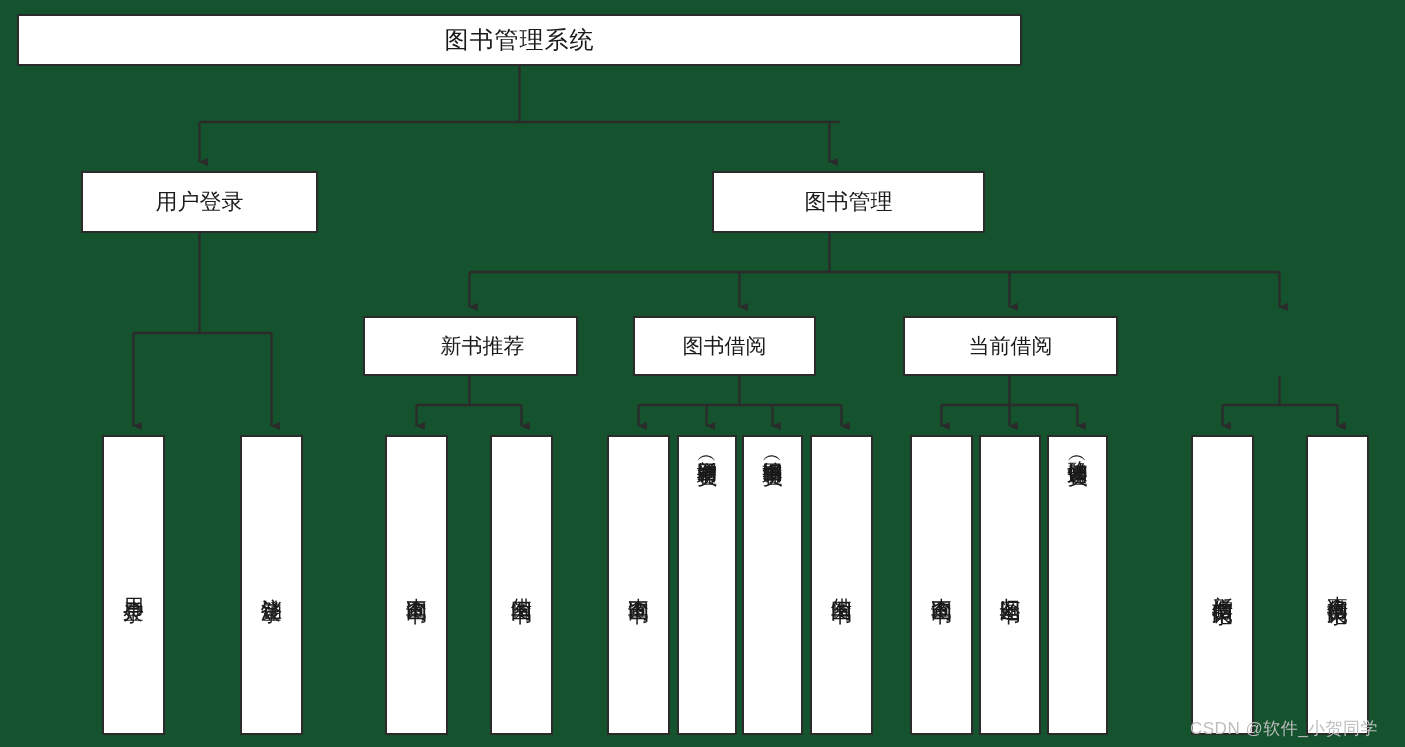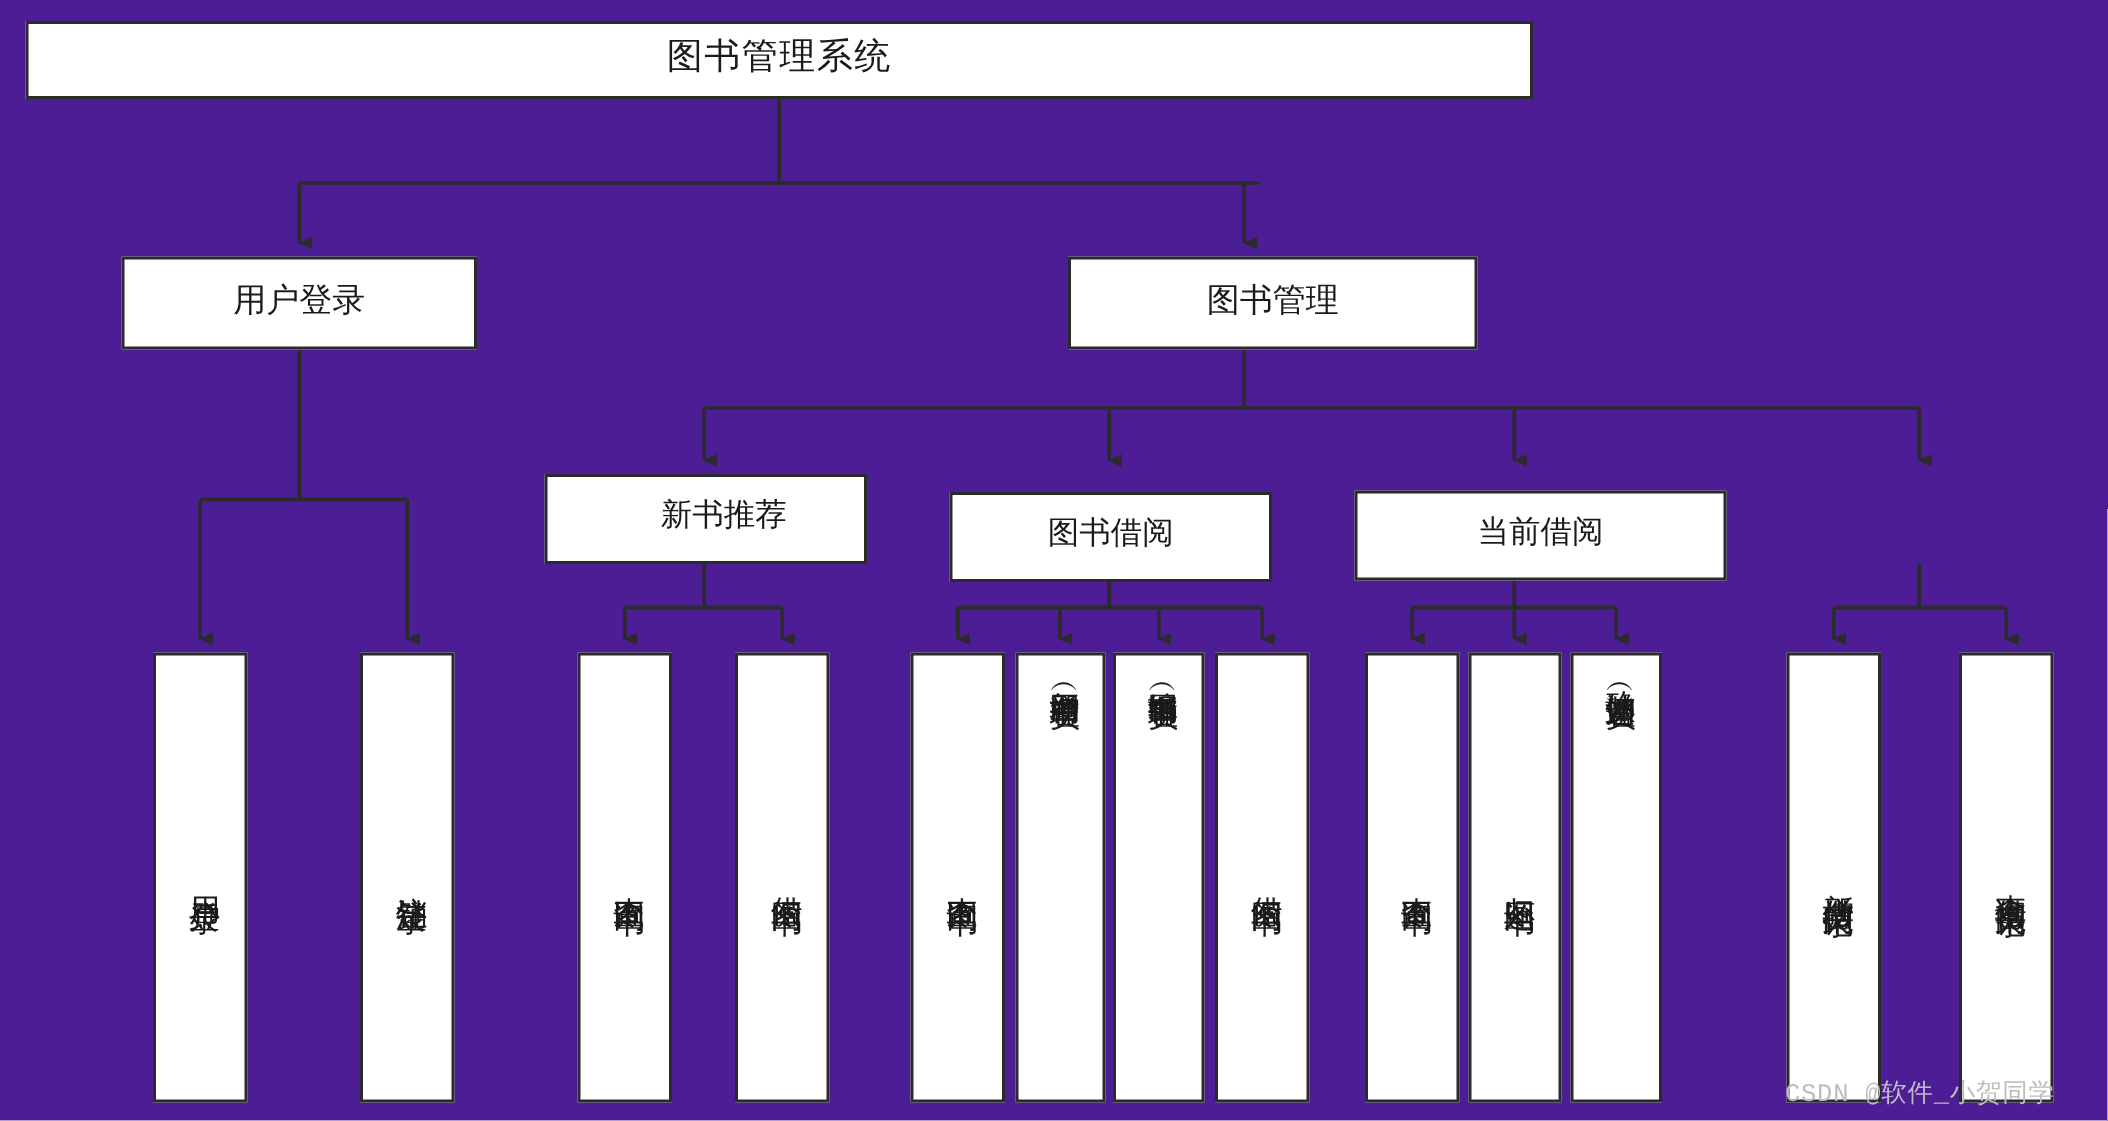--- a/index.html
+++ b/index.html
@@ -5,22 +5,22 @@
 <style>
   html, body {
     margin: 0;
     padding: 0;
     background: #ffffff;
   }
   #canvas {
     position: relative;
     width: 1405px;
     height: 747px;
-    background: #4c1d95;
-    font-family: Liberation Mono, monospace;
+    background: #14532d;
+    font-family: Liberation Sans, sans-serif;
     overflow: hidden;
   }
   #edges {
     position: absolute;
     left: 0;
     top: 0;
     width: 1405px;
     height: 747px;
     pointer-events: none;
   }
@@ -141,25 +141,25 @@
   </div>
 
   <div class="node lvl1" style="left:712px; top:171px; width:273px; height:62px;">
     <span class="lbl">图书管理</span>
   </div>
 
   <div class="node lvl2" style="left:363px; top:316px; width:215px; height:60px;padding-left:24px;">
     <span class="lbl">新书推荐</span>
   </div>
 
-  <div class="node lvl2" style="left:633px; top:328px; width:215px; height:60px;">
+  <div class="node lvl2" style="left:633px; top:316px; width:183px; height:60px;">
     <span class="lbl">图书借阅</span>
   </div>
 
-  <div class="node lvl2" style="left:903px; top:316px; width:248px; height:60px;margin-top:11px;">
+  <div class="node lvl2" style="left:903px; top:316px; width:215px; height:60px;">
     <span class="lbl">当前借阅</span>
   </div>
 
 
   <div class="node leaf centered" style="left:102px; top:435px; width:63px; height:300px;">
     <span class="lbl">用户登录</span>
   </div>
 
   <div class="node leaf centered" style="left:240px; top:435px; width:63px; height:300px;">
     <span class="lbl">注销登录</span>

